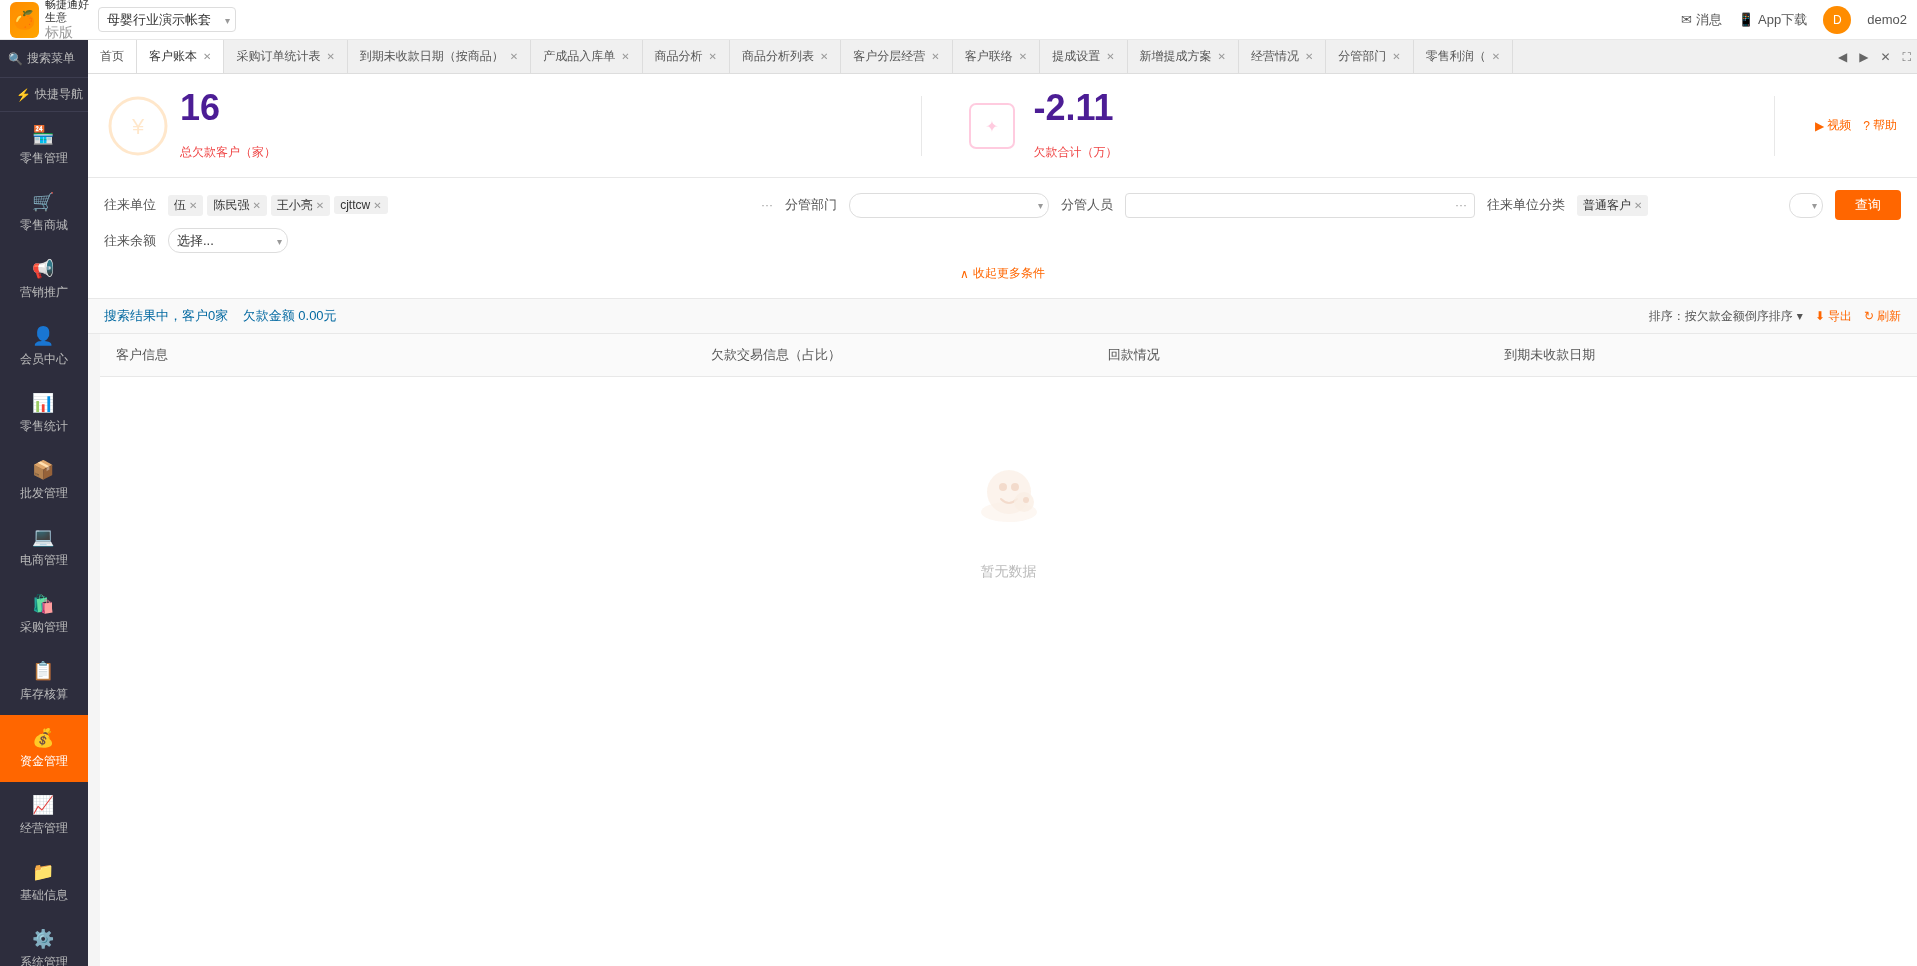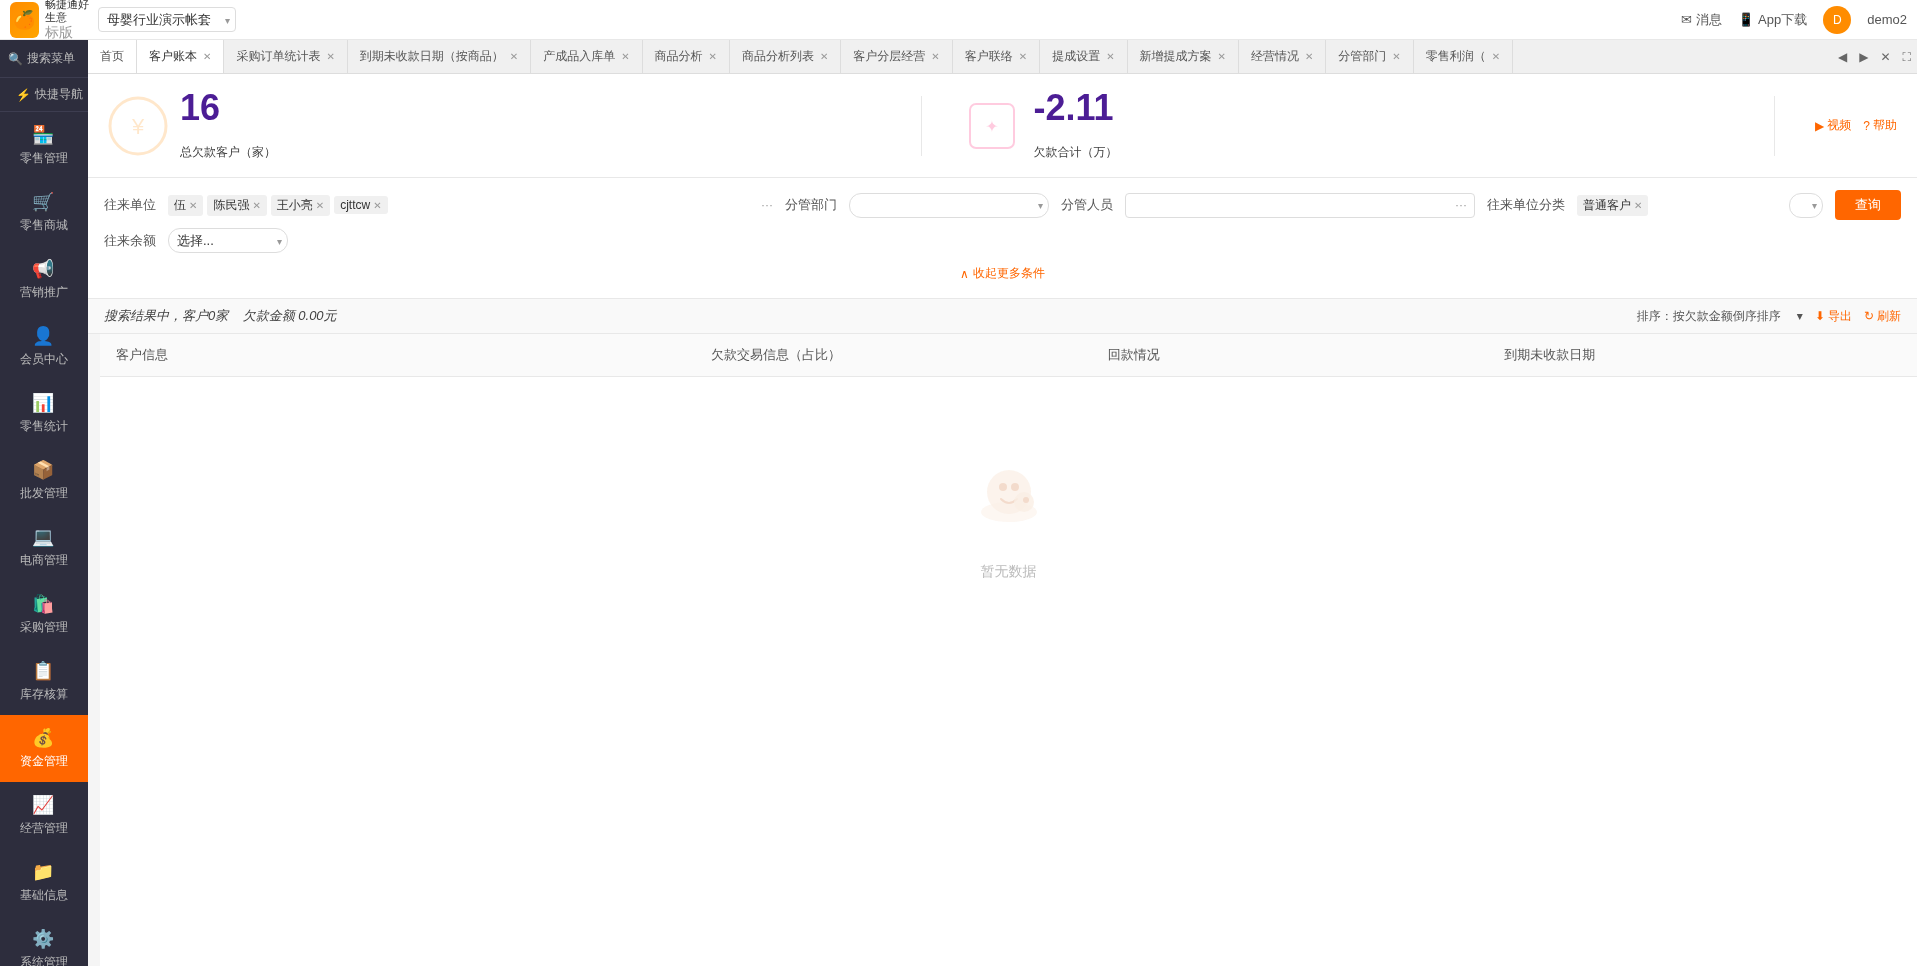--- a/index.html
+++ b/index.html
@@ -43,21 +43,21 @@
     .content-area { flex: 1; display: flex; flex-direction: column; overflow: hidden; background: #f5f5f5; }
 
     
     .stats-row { background: #fff; display: flex; align-items: center; padding: 16px 20px; border-bottom: 1px solid #e8e8e8; gap: 40px; flex-shrink: 0; }
     .stat-card { display: flex; align-items: center; gap: 12px; flex: 1; }
     .stat-icon { width: 60px; height: 60px; display: flex; align-items: center; justify-content: center; opacity: 0.2; }
     .stat-info { display: flex; flex-direction: column; }
     .stat-number { font-size: 36px; font-weight: bold; line-height: 1; }
     .stat-number.red { color: #4c1d95; }
     .stat-number.dark { color: #333; text-decoration: underline; }
-    .stat-label { font-size: 12px; color: #404040; margin-top: 18px; }
+    .stat-label { font-size: 12px; color: #ef4444; margin-top: 18px; }
     .stats-divider { width: 1px; height: 60px; background: #e8e8e8; }
     .stat-help { display: flex; gap: 12px; align-items: center; font-size: 12px; color: #999; margin-left: auto; }
 
     
     .filter-area { background: #fff; padding: 12px 16px; border-bottom: 1px solid #e8e8e8; flex-shrink: 0; }
     .filter-row { display: flex; align-items: center; gap: 12px; margin-bottom: 8px; flex-wrap: wrap; }
     .filter-label { font-size: 13px; color: #555; white-space: nowrap; }
     .filter-tags { display: flex; align-items: center; gap: 4px; flex-wrap: wrap; flex: 1; }
     .filter-tag { display: flex; align-items: center; gap: 3px; background: #f0f0f0; border-radius: 3px; padding: 2px 6px; font-size: 12px; color: #333; }
     .filter-tag .remove { cursor: pointer; color: #999; font-size: 10px; }
@@ -67,23 +67,23 @@
     .filter-select-wrapper::after { content: '▾'; position: absolute; right: 6px; top: 50%; transform: translateY(-50%); font-size: 10px; color: #999; pointer-events: none; }
     .filter-input-wrapper { position: relative; display: flex; align-items: center; flex: 1; max-width: 350px; }
     .filter-input { border: 1px solid #ddd; border-radius: 4px; padding: 4px 30px 4px 8px; font-size: 13px; color: #333; background: white; width: 100%; }
     .filter-input-icon { position: absolute; right: 8px; color: #999; font-size: 12px; cursor: pointer; }
     .collapse-btn { display: flex; align-items: center; gap: 4px; color: #f60; font-size: 12px; cursor: pointer; margin: 0 auto; }
     .btn-query { background: #f60; color: #fff; border: none; border-radius: 4px; padding: 6px 20px; font-size: 13px; cursor: pointer; }
 
     
     .results-bar { display: flex; align-items: center; justify-content: space-between; padding: 8px 16px; background: #f9f9f9; border-bottom: 1px solid #e8e8e8; flex-shrink: 0; }
     .results-info { font-size: 13px; color: #555; }
-    .results-info span { color: #404040; font-style: italic; }
+    .results-info span { color: #0369a1; }
     .results-actions { display: flex; align-items: center; gap: 12px; font-size: 12px; color: #555; }
-    .results-sort { display: flex; align-items: center; gap: 16px; cursor: pointer; }
+    .results-sort { display: flex; align-items: center; gap: 4px; cursor: pointer; }
     .results-action-btn { display: flex; align-items: center; gap: 3px; cursor: pointer; color: #f60; }
 
     
     .table-area { flex: 1; overflow-y: auto; background: #fff; margin-left: 12px; }
     .table-header { display: flex; padding: 12px 16px; border-bottom: 1px solid #e8e8e8; background: #fafafa; }
     .table-col { flex: 1; font-size: 13px; color: #555; font-weight: 500; }
     .table-col:first-child { flex: 1.5; }
     .empty-state { display: flex; flex-direction: column; align-items: center; justify-content: center; padding: 80px 0; color: #ccc; }
     .empty-icon { font-size: 60px; margin-bottom: 12px; opacity: 0.5; }
     .empty-text { font-size: 14px; color: #bbb; }

